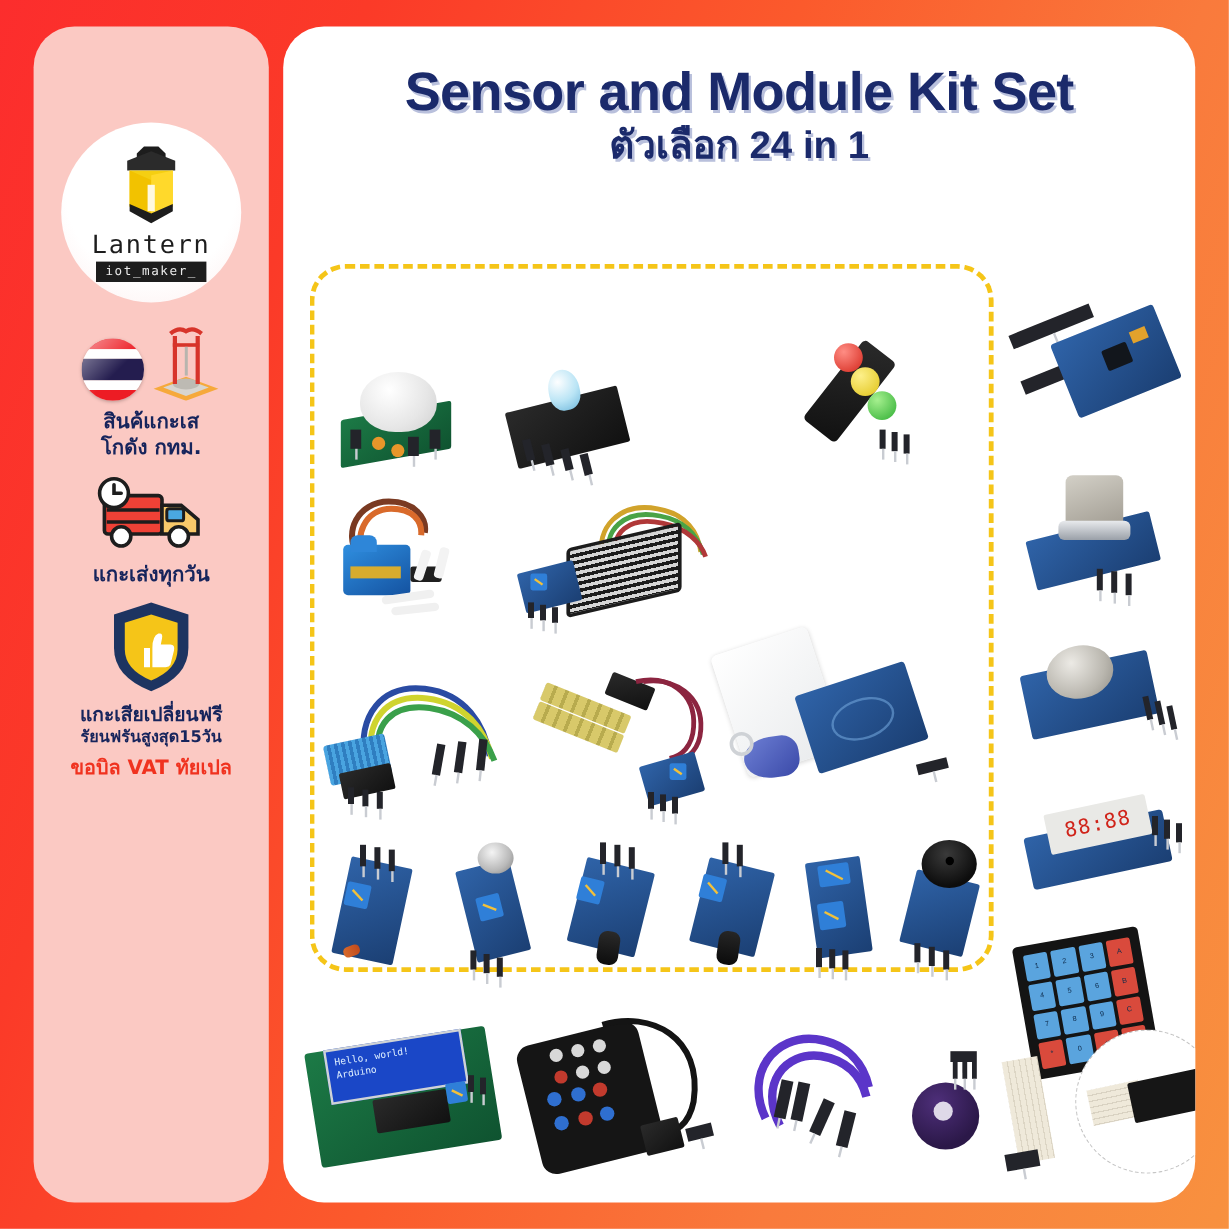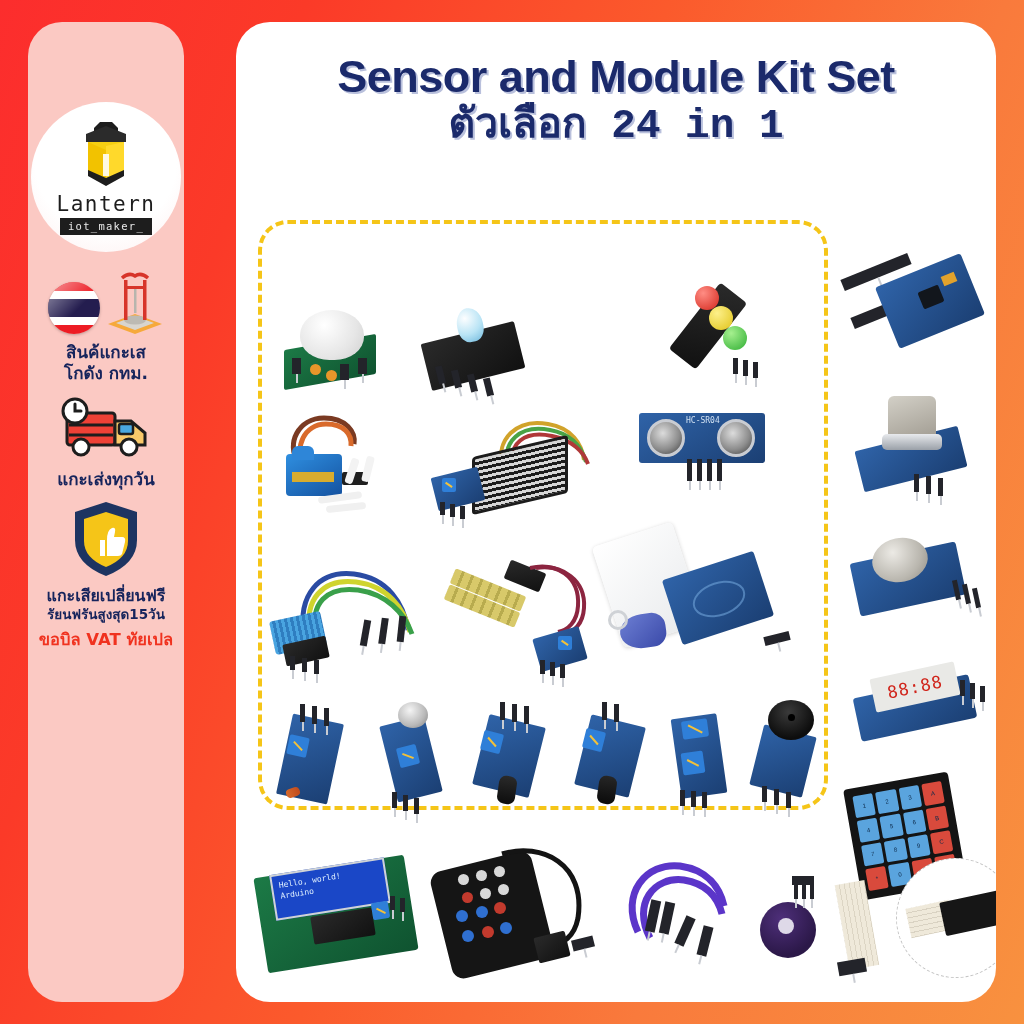--- a/index.html
+++ b/index.html
@@ -5,21 +5,21 @@
   *{box-sizing:border-box;margin:0;padding:0;}
   html,body{width:1024px;height:1024px;overflow:hidden;}
   body{
     font-family:"Liberation Sans",sans-serif;
     background:linear-gradient(110deg,#fc2d2d 0%,#fb3a28 22%,#fb5a2c 48%,#f97a3c 72%,#f8913f 100%);
     position:relative;
   }
 
   
   .sidebar{
-    position:absolute;left:28px;top:22px;width:156px;height:980px;
+    position:absolute;left:28px;top:22px;width:196px;height:980px;
     background:#fbc9c3;border-radius:34px;
     display:flex;flex-direction:column;align-items:center;
     padding-top:80px;overflow:hidden;
   }
   .logo-circle{
     width:150px;height:150px;border-radius:50%;
     background:radial-gradient(circle at 50% 40%,#ffffff 60%,#fdeeee 100%);
     display:flex;flex-direction:column;align-items:center;justify-content:center;
     margin-bottom:6px;
   }
@@ -66,23 +66,23 @@
     position:absolute;left:236px;top:22px;width:760px;height:980px;
     background:#ffffff;border-radius:34px;overflow:hidden;
   }
   .title-wrap{text-align:center;padding-top:32px;}
   .title-1{
     font-size:45px;font-weight:bold;color:#1b2a6b;letter-spacing:-.5px;
     text-shadow:2px 2px 0 #b9c0dc;line-height:1.02;
     font-family:"Liberation Sans",sans-serif;
   }
   .title-2{
-    font-size:41px;font-weight:bold;color:#1b2a6b;
+    font-size:32px;font-weight:bold;color:#1b2a6b;
     text-shadow:2px 2px 0 #b9c0dc;line-height:1.1;margin-top:4px;
-    font-family:Liberation Mono, monospace;
+    font-family:Liberation Sans, sans-serif;
   }
 
   .dashbox{
     position:absolute;left:22px;top:198px;width:570px;height:590px;
     border:4px dashed #f5c518;border-radius:30px;
   }
 
   
   .tile{position:absolute;}
 
@@ -248,33 +248,20 @@
          background:repeating-linear-gradient(to bottom,#d6d6d6 0 3px,#1c1c1c 3px 6px);
          transform:skewY(-13deg);border:3px solid #1c1c1c;"></div>
     <div class="pcb" style="position:absolute;left:0px;top:52px;width:48px;height:34px;transform:rotate(-14deg);"></div>
     <div class="pot" style="left:8px;top:58px;width:14px;height:14px;"></div>
     <div class="pin" style="left:6px;top:82px;width:5px;height:13px;"></div>
     <div class="pin" style="left:16px;top:84px;width:5px;height:13px;"></div>
     <div class="pin" style="left:26px;top:86px;width:5px;height:13px;"></div>
 
   </div>
 
-  <div class="tile" style="left:403px;top:385px;width:128px;height:84px;">
-    <div class="pcb" style="position:absolute;left:0;top:6px;width:126px;height:50px;border-radius:3px;"></div>
-    <div style="position:absolute;left:8px;top:12px;width:38px;height:38px;border-radius:50%;
-         background:radial-gradient(circle at 40% 35%,#dcdcdc,#8c8c8c 58%,#3b3b3b);border:3px solid #c9ccd2;"></div>
-    <div style="position:absolute;left:78px;top:12px;width:38px;height:38px;border-radius:50%;
-         background:radial-gradient(circle at 40% 35%,#dcdcdc,#8c8c8c 58%,#3b3b3b);border:3px solid #c9ccd2;"></div>
-    <div style="position:absolute;left:47px;top:9px;color:#cfe0f2;font-size:8px;font-family:'DejaVu Sans Mono',monospace;">HC-SR04</div>
-    <div class="pin" style="left:48px;top:52px;width:5px;height:22px;"></div>
-    <div class="pin" style="left:58px;top:52px;width:5px;height:22px;"></div>
-    <div class="pin" style="left:68px;top:52px;width:5px;height:22px;"></div>
-    <div class="pin" style="left:78px;top:52px;width:5px;height:22px;"></div>
-
-  </div>
 
   <div class="tile" style="left:34px;top:540px;width:160px;height:110px;">
     <svg style="position:absolute;left:26px;top:0;" width="120" height="80" viewBox="0 0 120 80">
       <path d="M8 72 C2 34 22 8 58 12 C92 16 108 42 112 68" stroke="#2a4ba3" stroke-width="5" fill="none"></path>
       <path d="M14 72 C8 38 26 16 60 20 C92 24 108 46 114 70" stroke="#cfd42e" stroke-width="5" fill="none"></path>
       <path d="M20 72 C14 42 30 24 62 28 C90 32 108 50 116 72" stroke="#3aa04a" stroke-width="5" fill="none"></path>
     </svg>
     <div style="position:absolute;left:2px;top:54px;width:52px;height:34px;border-radius:3px;
          background:repeating-linear-gradient(to right,#49a4e0 0 3px,#2f7ec0 3px 6px);transform:rotate(-12deg);"></div>
     <div class="pcb black" style="position:absolute;left:14px;top:78px;width:44px;height:22px;transform:rotate(-12deg);"></div>

